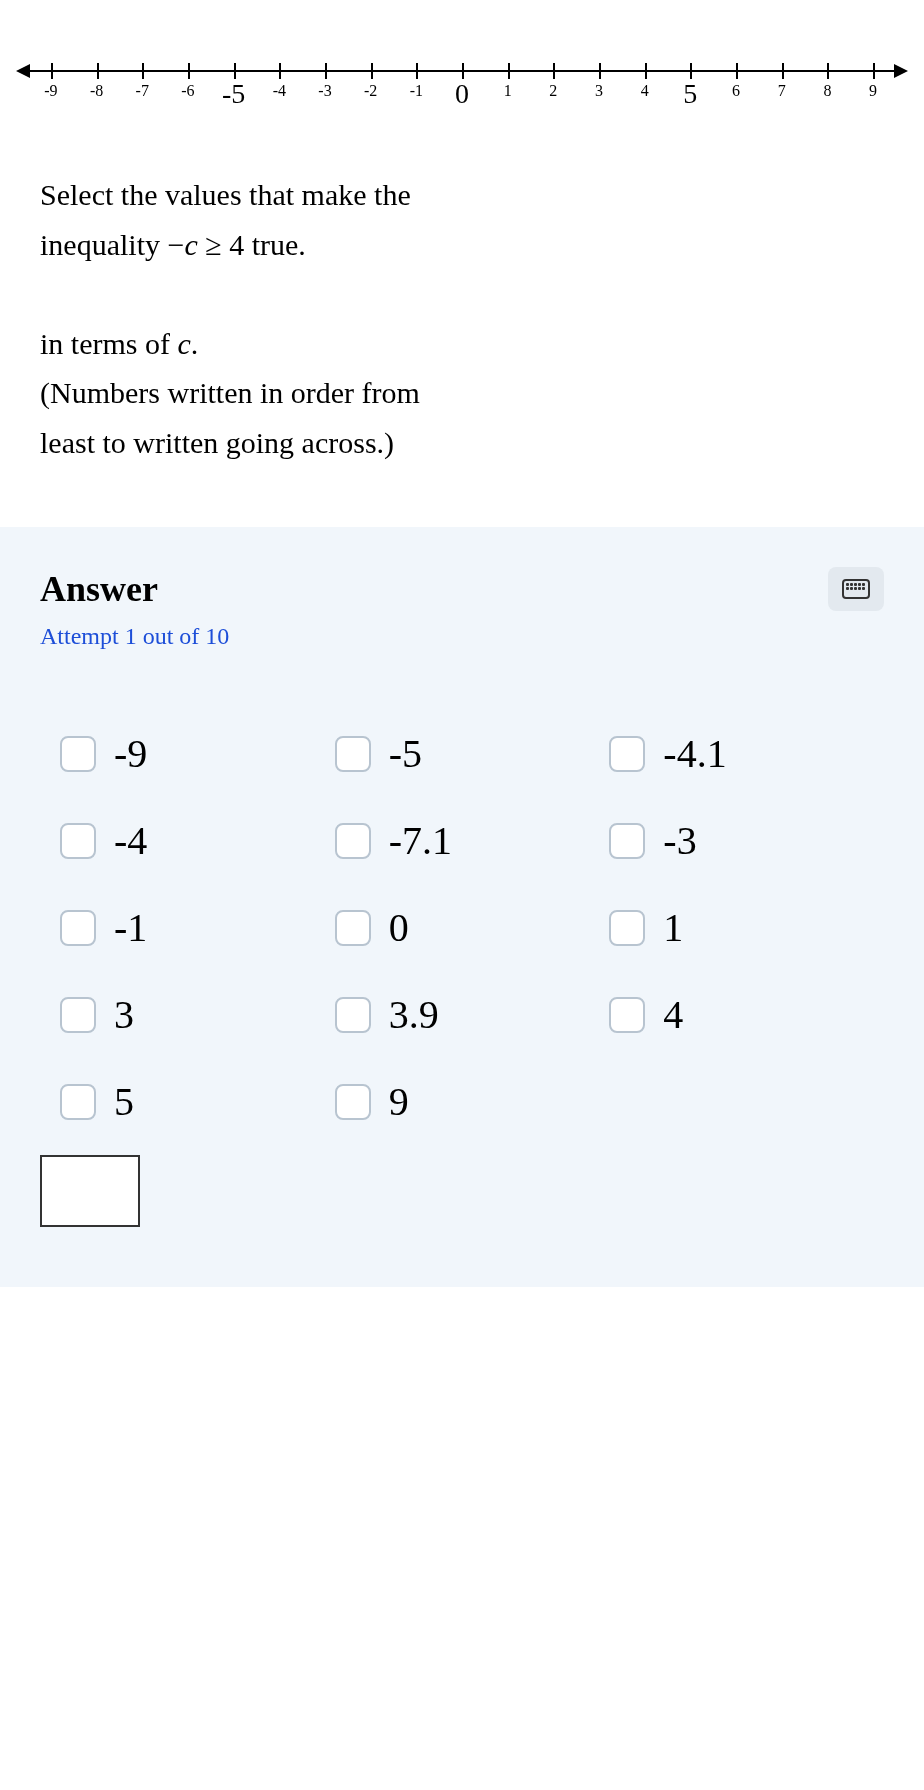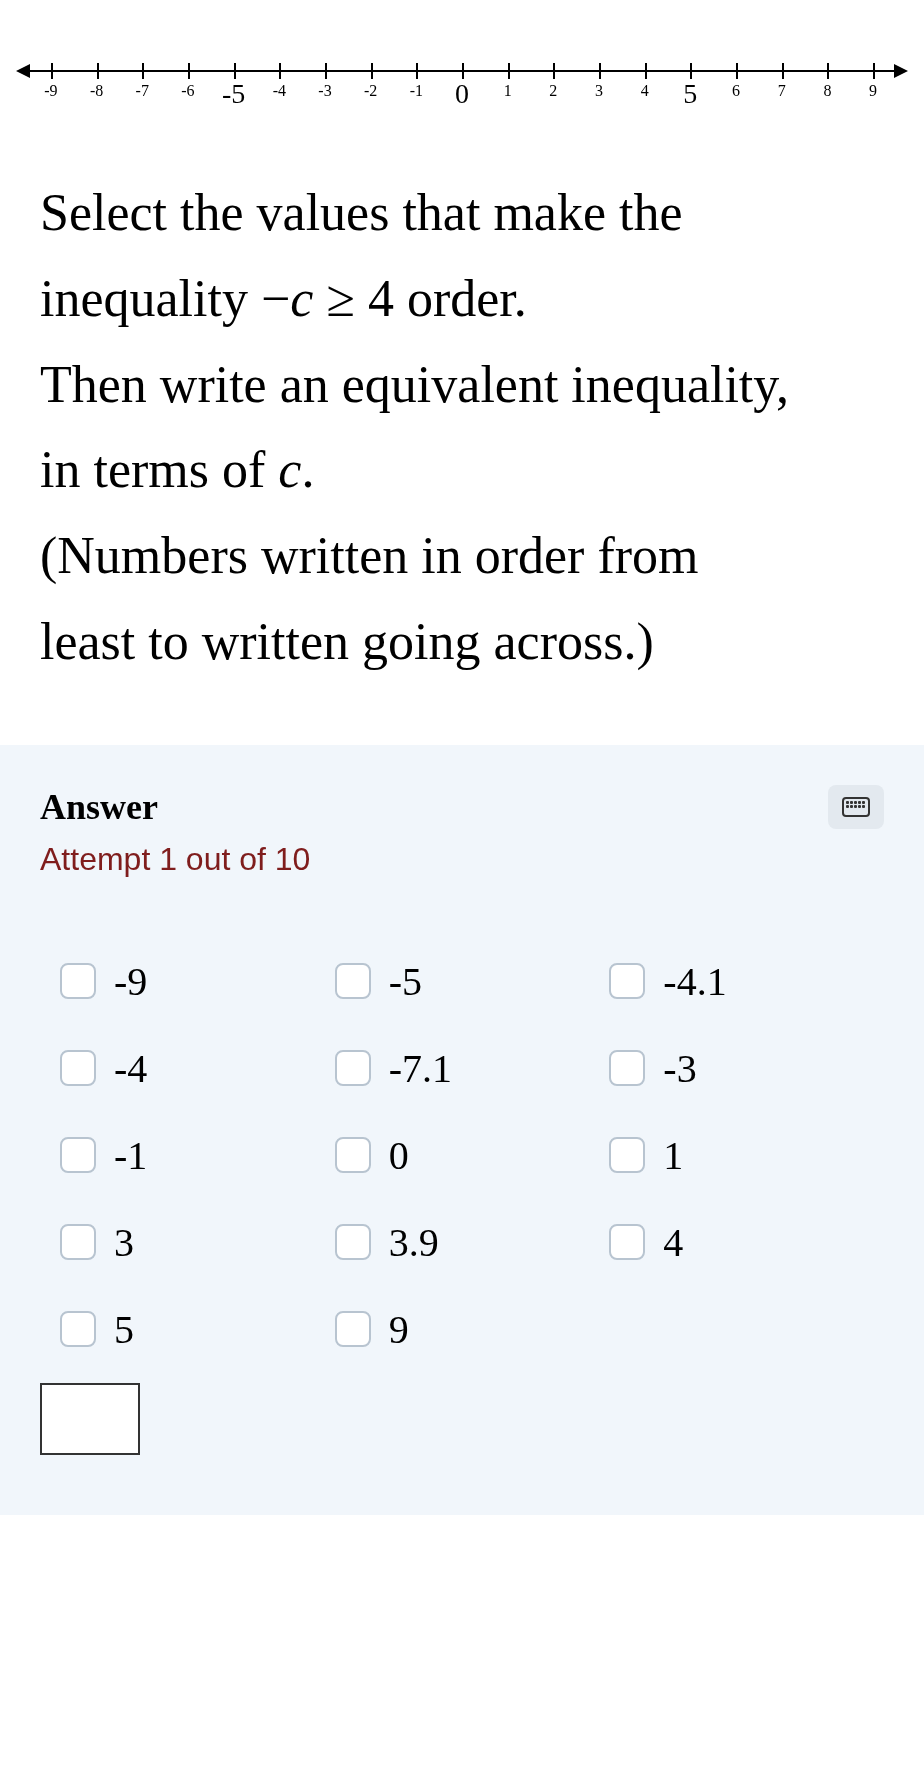--- a/index.html
+++ b/index.html
@@ -63,21 +63,21 @@
       font-size: 16px;
       transform: translateX(-50%);
       font-family: 'Times New Roman', serif;
     }
     .tick-label.big {
       font-size: 28px;
       top: 28px;
     }
     .question {
       padding: 20px 40px 60px 40px;
-      font-size: 52px;
+      font-size: 30px;
       line-height: 1.65;
       font-family: Georgia, serif;
     }
     .math-var {
       font-style: italic;
       font-family: 'Times New Roman', serif;
     }
     .answer-section {
       background: #f1f6fb;
       padding: 40px 40px 60px 40px;
@@ -114,24 +114,24 @@
       gap: 1px;
       align-content: flex-start;
     }
     .key-dot {
       width: 3px;
       height: 3px;
       background: #333;
       border-radius: 1px;
     }
     .attempt {
-      font-size: 32px;
-      color: #7f1d1d;
+      font-size: 24px;
+      color: #1d4ed8;
       margin-top: 12px;
-      font-family: Liberation Sans, sans-serif;
+      font-family: Liberation Serif, serif;
     }
     .checkbox-grid {
       margin-top: 80px;
       display: grid;
       grid-template-columns: repeat(3, 1fr);
       gap: 40px 20px;
       padding: 0 20px;
     }
     .checkbox-item {
       display: flex;
@@ -230,22 +230,22 @@
       <div class="tick-label" style="left: 86.1667%;">7</div>
       <div class="tick" style="left: 91.3333%;"></div>
       <div class="tick-label" style="left: 91.3333%;">8</div>
       <div class="tick" style="left: 96.5%;"></div>
       <div class="tick-label" style="left: 96.5%;">9</div>
     </div>
 </div>
 
 <div class="question">
   <span>Select the values that make the</span><br>
-  <span>inequality </span><span>−</span><span class="math-var">c</span><span> ≥ </span><span>4</span><span> order.</span><br>
-  <span>Then write an equivalent inequality,</span><br>
+  <span>inequality </span><span>−</span><span class="math-var">c</span><span> ≥ </span><span>4</span><span> true.</span><br>
+  <br>
   <span>in terms of </span><span class="math-var">c</span><span>.</span><br>
   <span>(Numbers written in order from</span><br>
   <span>least to written going across.)</span>
 </div>
 
 <div class="answer-section">
   <div class="answer-header">
     <div class="answer-title">Answer</div>
     <div class="keyboard-btn">
       <div class="keyboard-icon">

